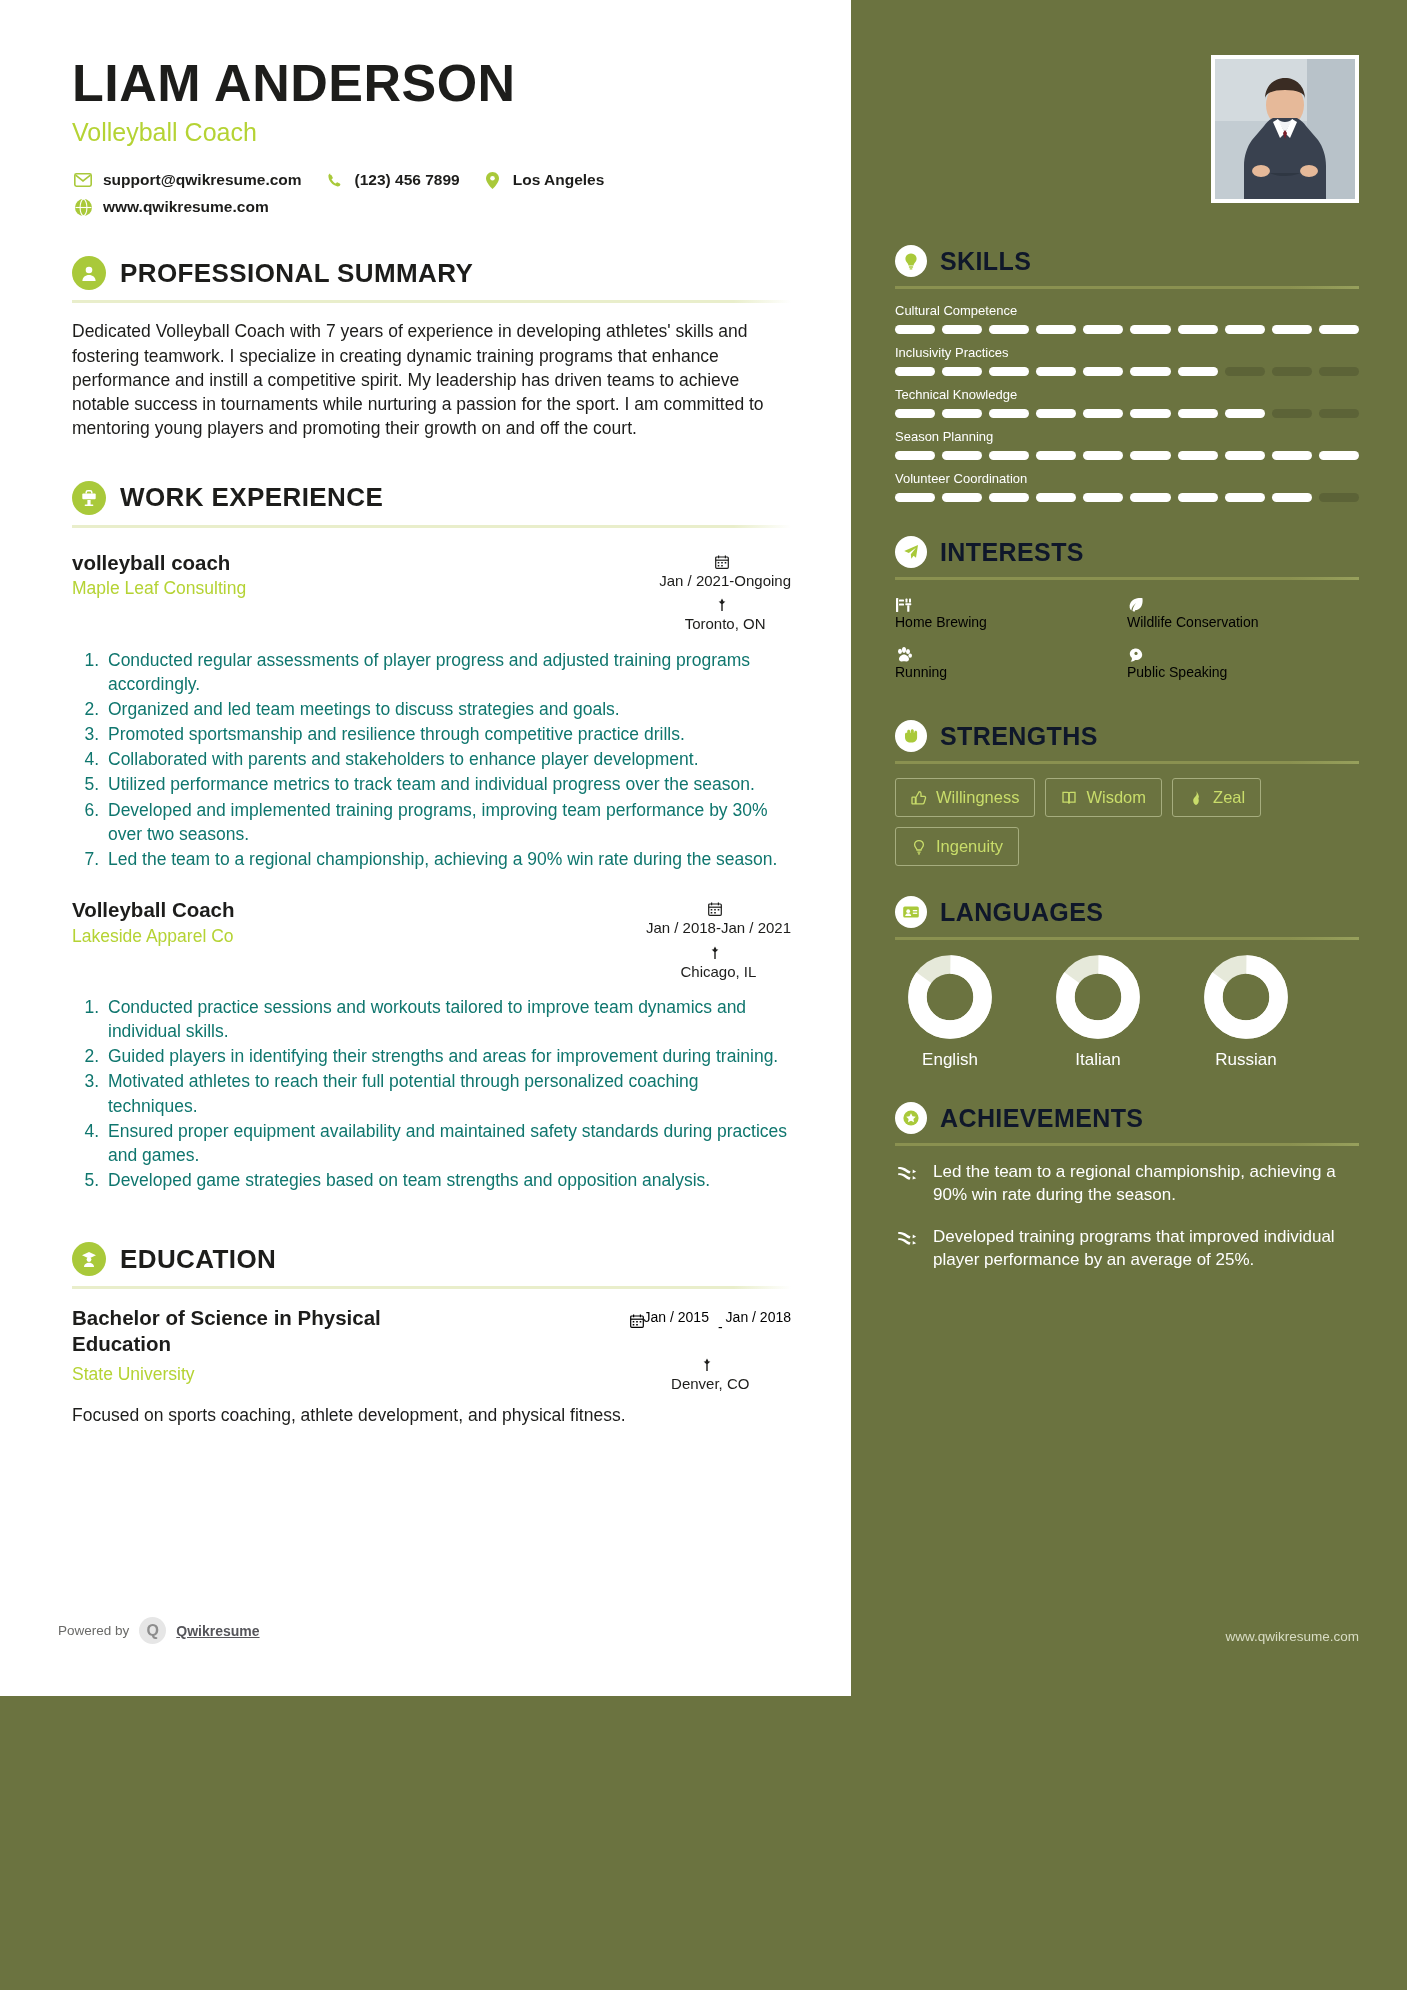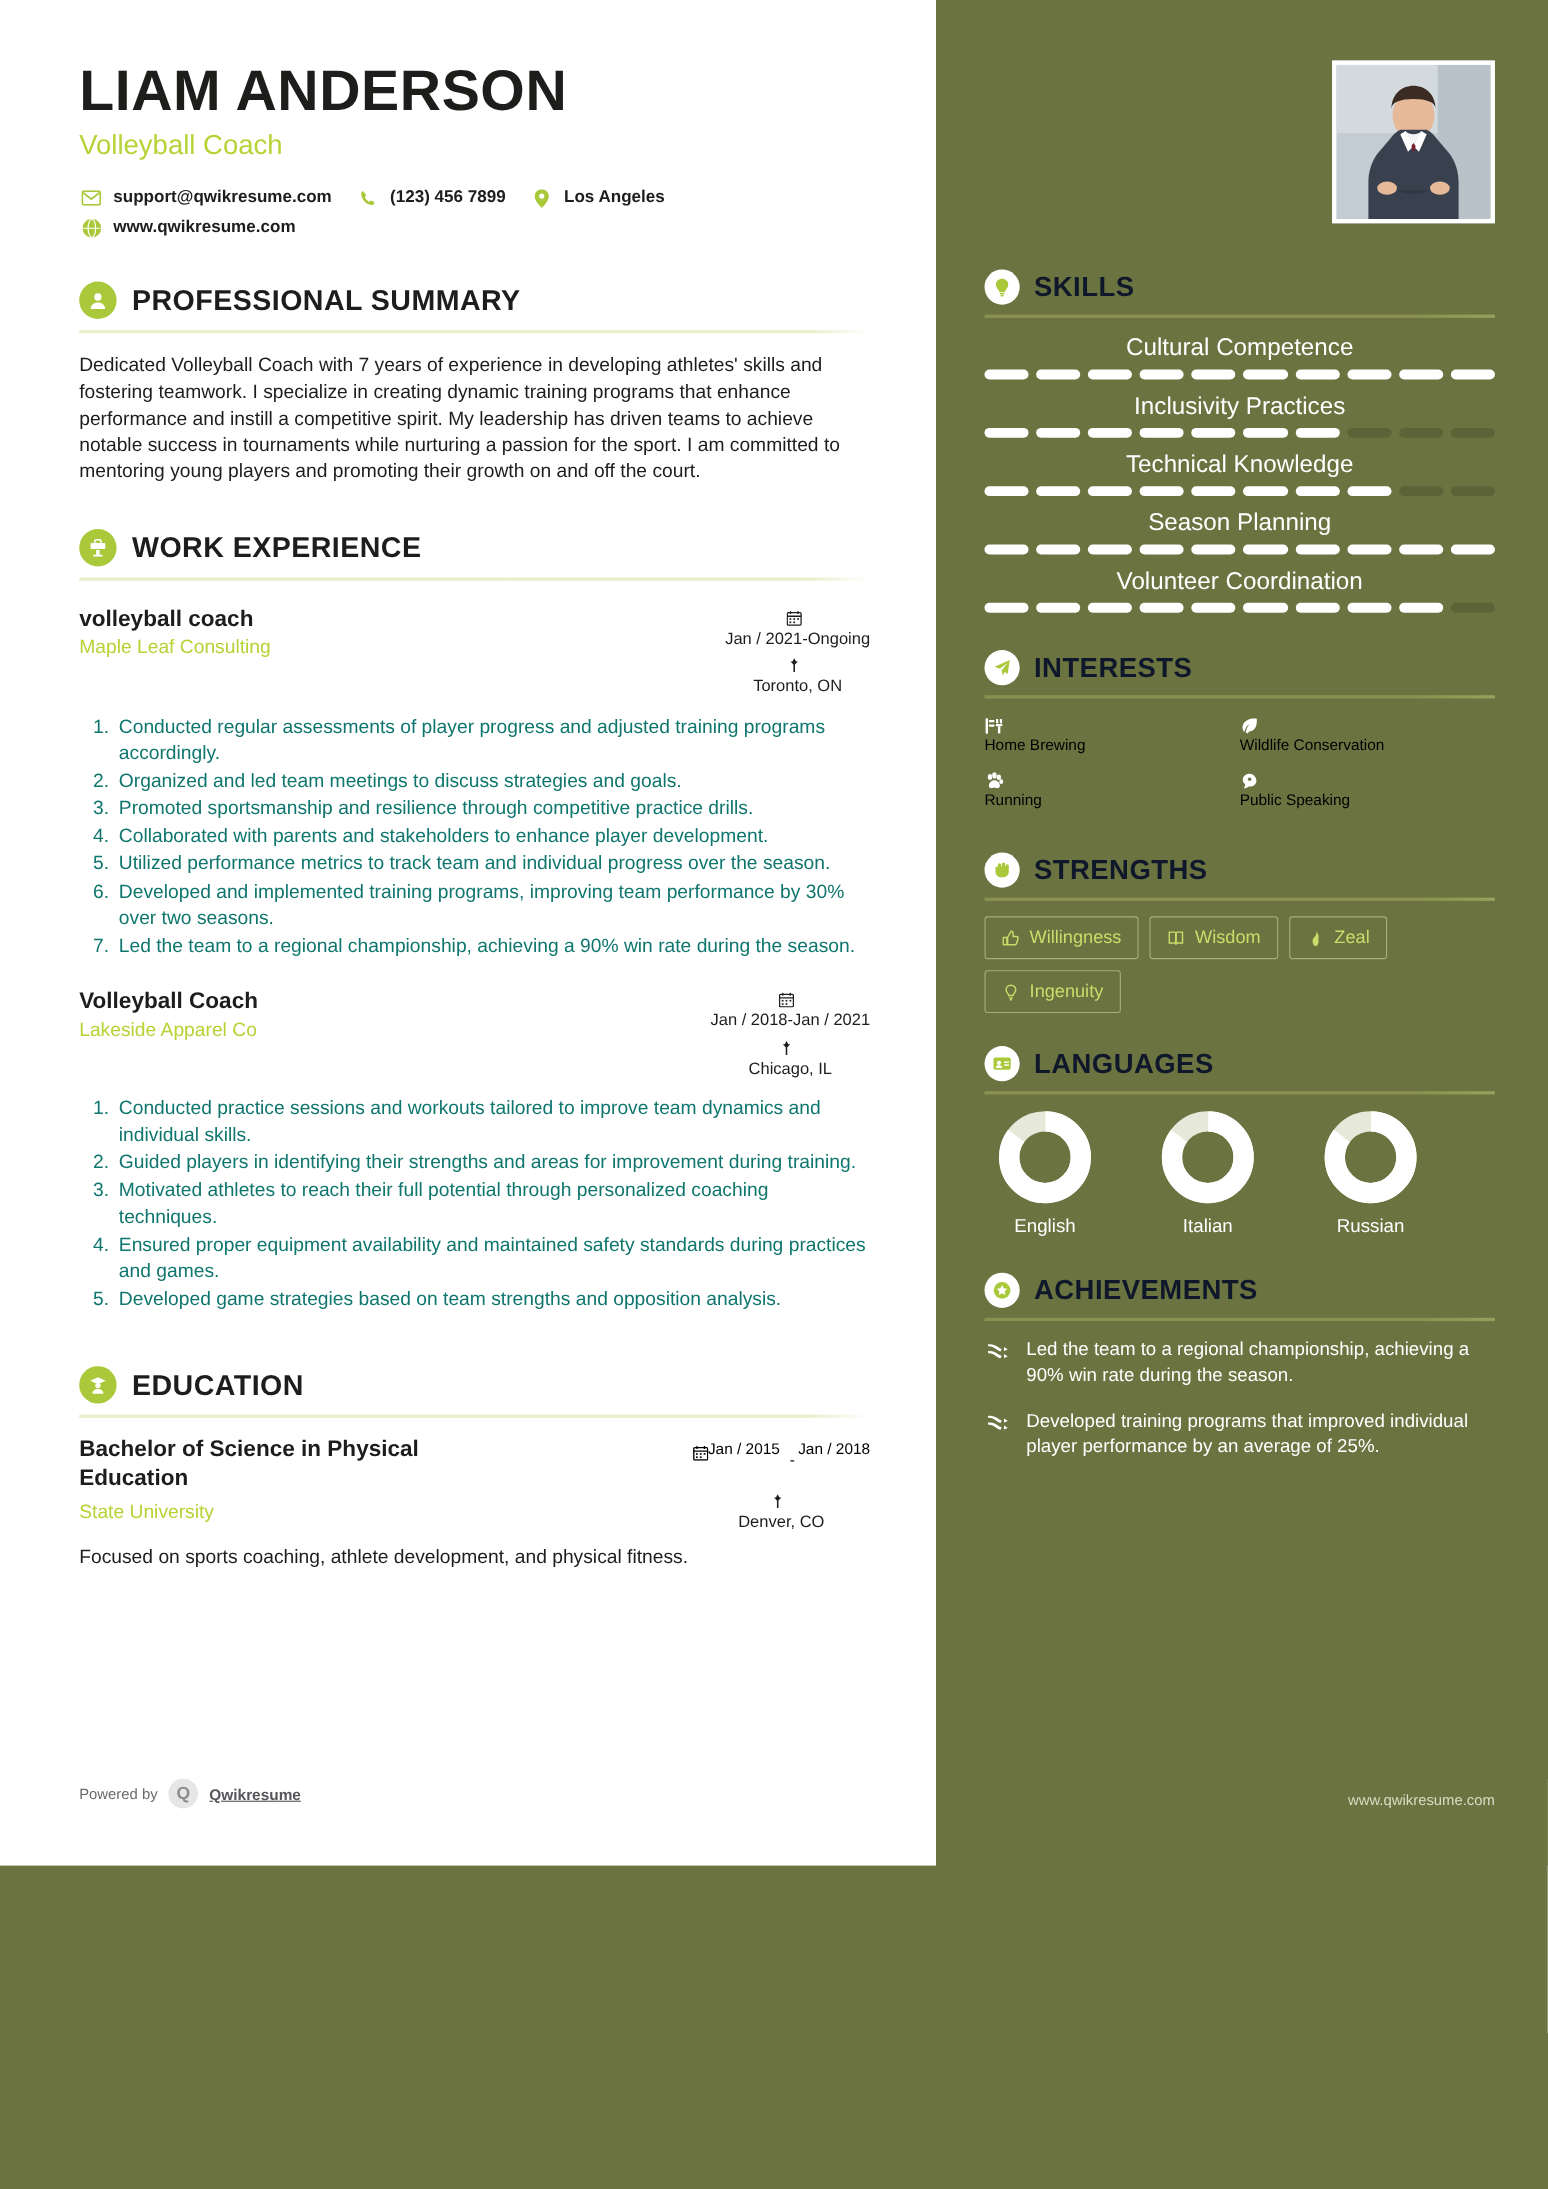--- a/index.html
+++ b/index.html
@@ -150,21 +150,21 @@
 
   .edu-desc {
     font-size: 17.5px;
     line-height: 1.38;
     color: #1d1d1b;
     margin-top: 7px;
   }
 
   .powered {
     position: absolute;
-    left: 72px;
+    left: 58px;
     bottom: 52px;
     display: flex;
     align-items: center;
     font-size: 13.5px;
     color: #6a6a68;
   }
   .powered .qlogo {
     width: 27px; height: 27px;
     border-radius: 50%;
     background: #e6e6e6;
@@ -216,21 +216,21 @@
     letter-spacing: 0.4px;
   }
   .rsec-rule {
     height: 3px;
     background: linear-gradient(to right, #8a9150, #8a9150 85%, #97a05c);
     margin-top: 9px;
     margin-bottom: 14px;
   }
 
   .skill { margin-bottom: 11px; }
-  .skill-name { font-size: 22px; color: #ffffff; margin-bottom: 7px; text-align: center; }
+  .skill-name { font-size: 13px; color: #ffffff; margin-bottom: 7px; }
   .dashes { display: flex; gap: 7px; }
   .dash {
     flex: 1 1 0;
     height: 9px;
     border-radius: 5px;
     background: #ffffff;
   }
   .dash.off { background: #5c6337; }
 
   .interests-grid {

